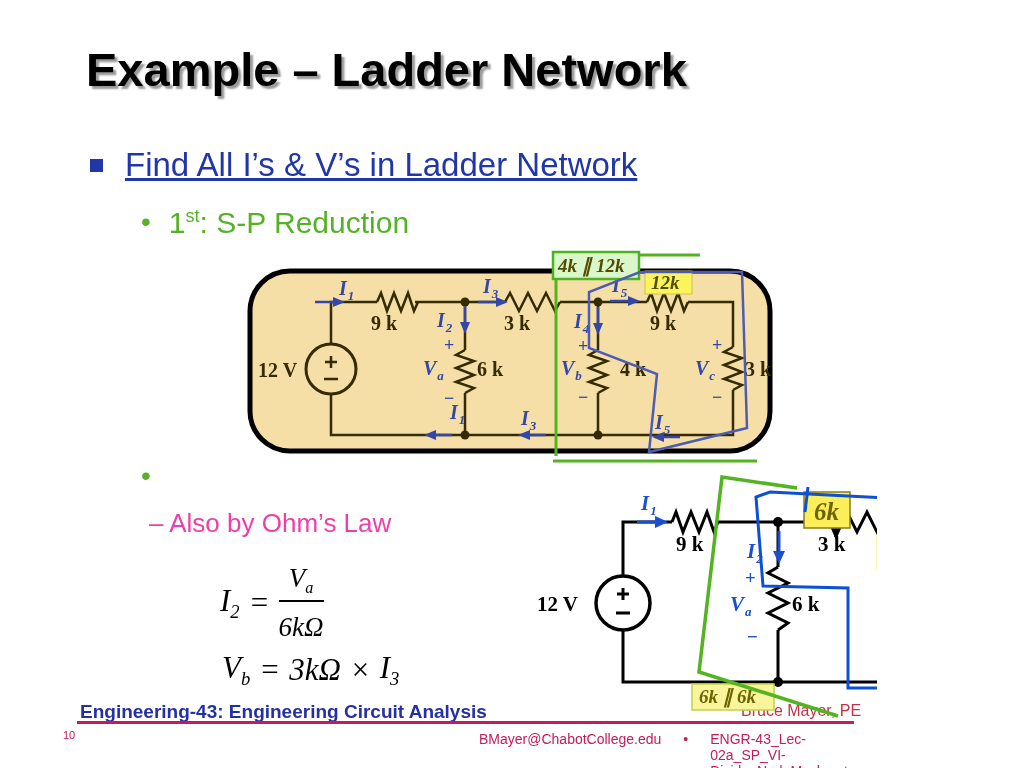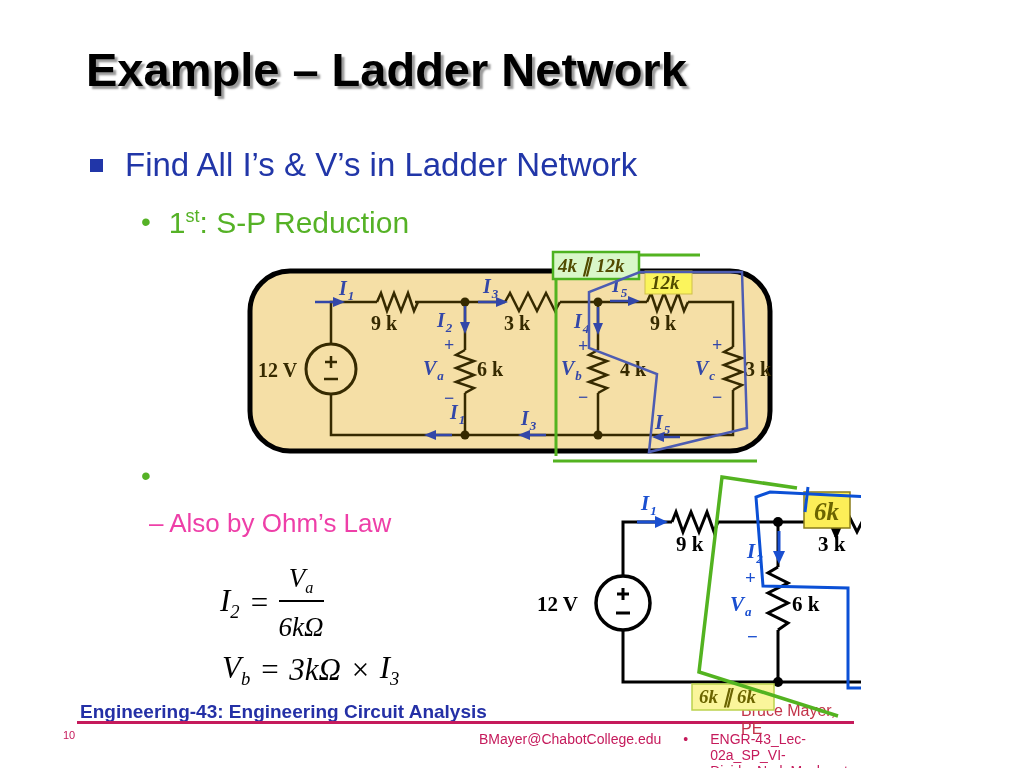--- a/index.html
+++ b/index.html
@@ -1,21 +1,21 @@
 <!DOCTYPE html>
 <html><head>
 <meta charset="utf-8">
 <style>
   html,body{margin:0;padding:0;background:#fff;}
   .slide{position:relative;width:861px;height:768px;background:#fff;overflow:hidden;
-         font-family:"Liberation Sans",sans-serif;}
+         font-family:"Liberation Sans",sans-serif;padding-left:16px;}
   .title{position:absolute;left:86px;top:42px;margin:0;font-size:47px;font-weight:bold;
          color:#000;text-shadow:3px 3px 2px #9a9a9a;letter-spacing:0px;}
   .b1{position:absolute;left:86px;top:146px;display:flex;align-items:flex-start;
-      font-size:33px;color:#2136a8;}
+      font-size:33px;color:#2136a8;text-decoration:underline;}
   .sq{width:13px;height:13px;background:#2136a8;margin:13px 22px 0 4px;flex:none;}
   .b2,.b3{position:absolute;left:141px;display:flex;font-size:30px;color:#55b226;}
   .b2{top:206px;}.b3{top:460px;}
   .gdot{margin-right:18px;font-size:28px;}
   sup{font-size:60%;text-align:center;}
   .b4{position:absolute;left:149px;top:508px;font-size:26px;color:#ee3fa8;}
   .eq{position:absolute;font-family:"Liberation Serif",serif;font-style:italic;
       color:#000;display:flex;align-items:center;gap:9px;}
   .eq1{left:220px;top:563px;font-size:31px;}
   .eq2{left:222px;top:650px;font-size:31px;}

